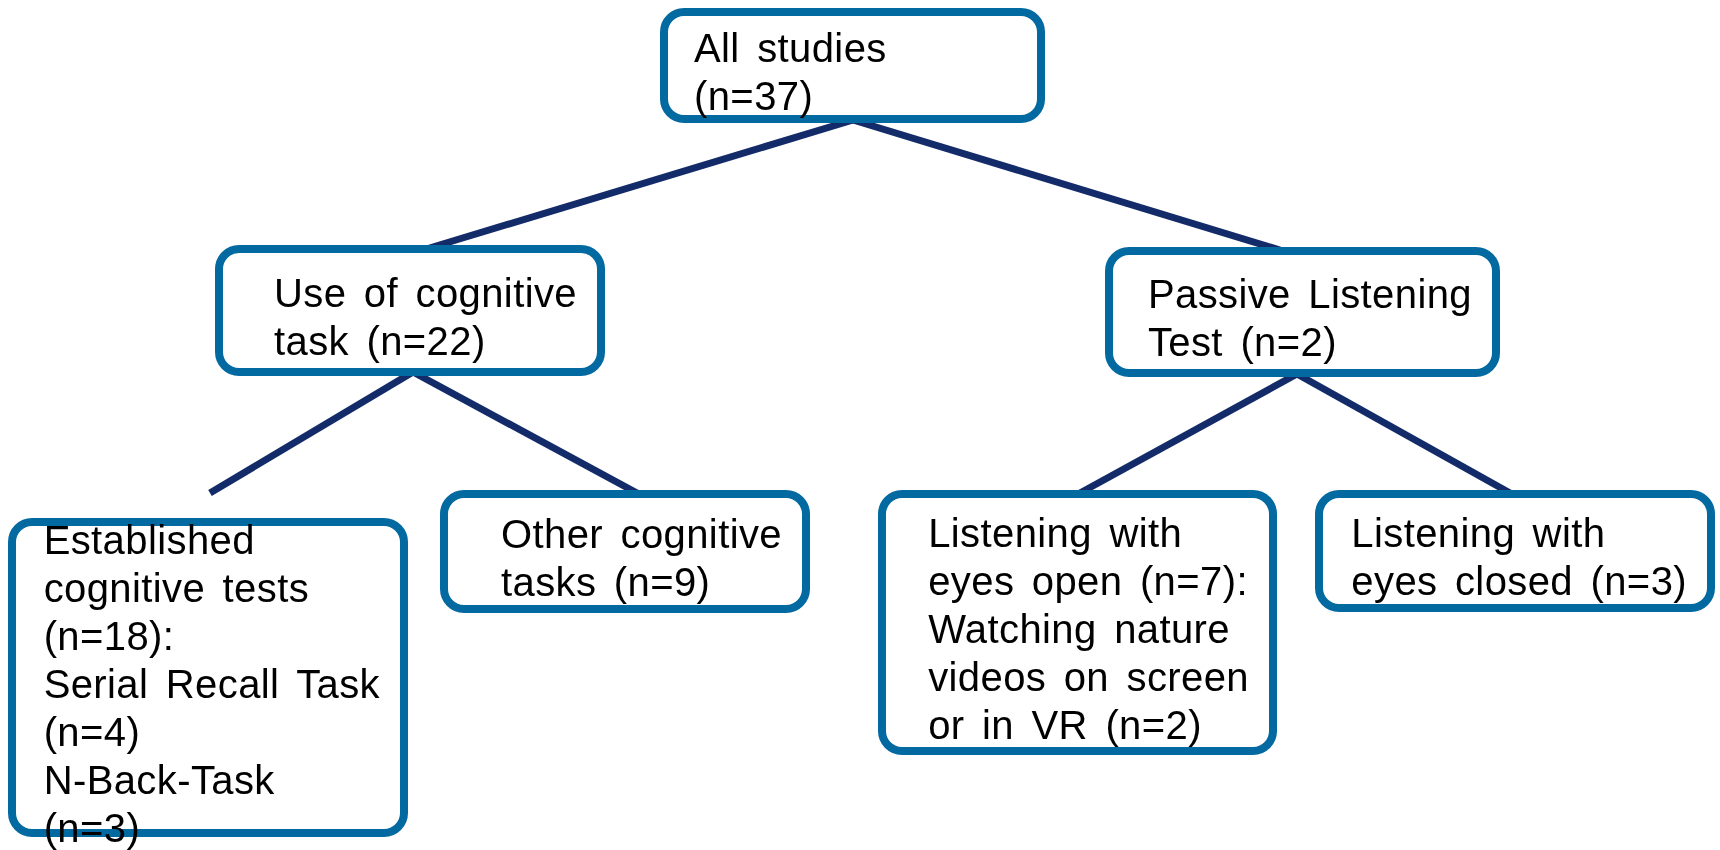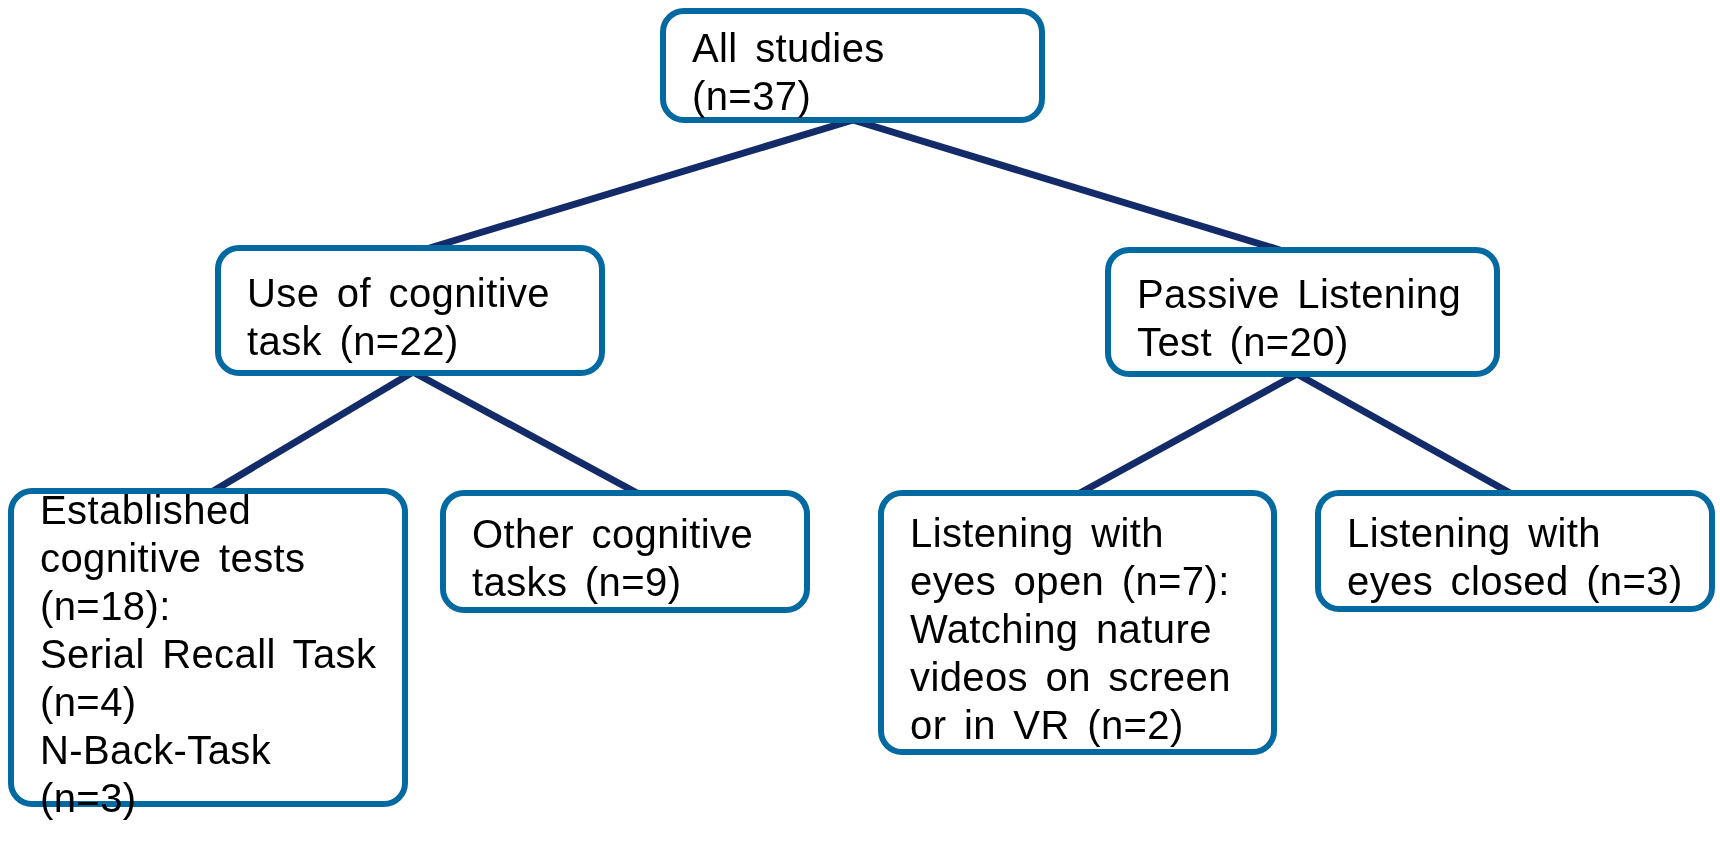--- a/index.html
+++ b/index.html
@@ -23,39 +23,40 @@
     height: 850px;
   }
   #edges-svg line {
     stroke: #132c69;
     stroke-width: 7;
   }
   .node {
     position: absolute;
     box-sizing: border-box;
     background: #ffffff;
-    border: 6px solid #0369a1;
+    border: 8px solid #0369a1;
     border-radius: 24px;
     display: flex;
     align-items: center;
     padding: 18px 20px 6px 26px;
+    justify-content: flex-end;
   }
   .node .label {
     white-space: pre-line;
     font-size: 40px;
     line-height: 48px;
     color: #000000;
     word-spacing: 0.15em;
     letter-spacing: 0.01em;
   }
   
   #node-all-studies          { left: 660px;  top: 8px;   width: 385px; height: 115px; }
   #node-cognitive-task       { left: 215px;  top: 245px; width: 390px; height: 131px; }
   #node-passive-listening    { left: 1105px; top: 247px; width: 395px; height: 130px; }
-  #node-established-tests    { left: 8px;    top: 488px; width: 400px; height: 319px; }
+  #node-established-tests    { left: 8px;    top: 518px; width: 400px; height: 319px; }
   #node-other-tasks          { left: 440px;  top: 490px; width: 370px; height: 123px; }
   #node-eyes-open            { left: 878px;  top: 490px; width: 399px; height: 265px; }
   #node-eyes-closed          { left: 1315px; top: 490px; width: 400px; height: 122px; }
 </style>
 </head>
 <body>
 
 <div id="canvas">
 
   <svg id="edges-svg" viewBox="0 0 1720 850" xmlns="http://www.w3.org/2000/svg">
@@ -71,21 +72,21 @@
     <span class="label">All studies (n=37)</span>
   </div>
 
   <div class="node" id="node-cognitive-task">
     <span class="label">Use of cognitive
 task (n=22)</span>
   </div>
 
   <div class="node" id="node-passive-listening">
     <span class="label">Passive Listening
-Test (n=20)</span>
+Test (n=2)</span>
   </div>
 
   <div class="node" id="node-established-tests">
     <span class="label">Established
 cognitive tests
 (n=18):
 Serial Recall Task
 (n=4)
 N-Back-Task
 (n=3)</span>

